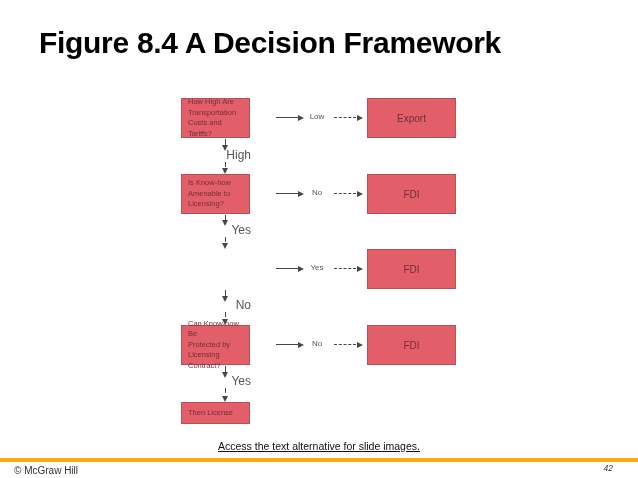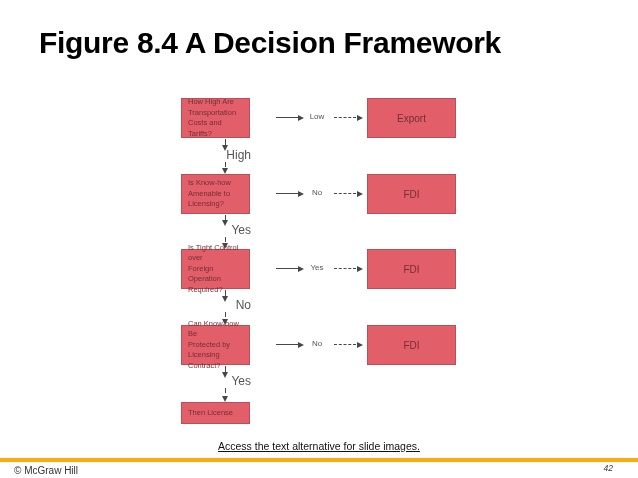--- a/index.html
+++ b/index.html
@@ -47,25 +47,20 @@
 
   <div class="qbox" style="top:98px">
       <span>How High Are
 Transportation
 Costs and Tariffs?</span>
     </div>
   <div class="qbox" style="top:174px">
       <span>Is Know-how
 Amenable to
 Licensing?</span>
-    </div>
-  <div class="qbox" style="top:249px">
-      <span>Is Tight Control over
-Foreign Operation
-Required?</span>
     </div>
   <div class="qbox final" style="top:402px">
       <span>Then License</span>
     </div>
   <div class="qbox" style="top:325px">
       <span>Can Know-how Be
 Protected by
 Licensing Contract?</span>
     </div>
 

